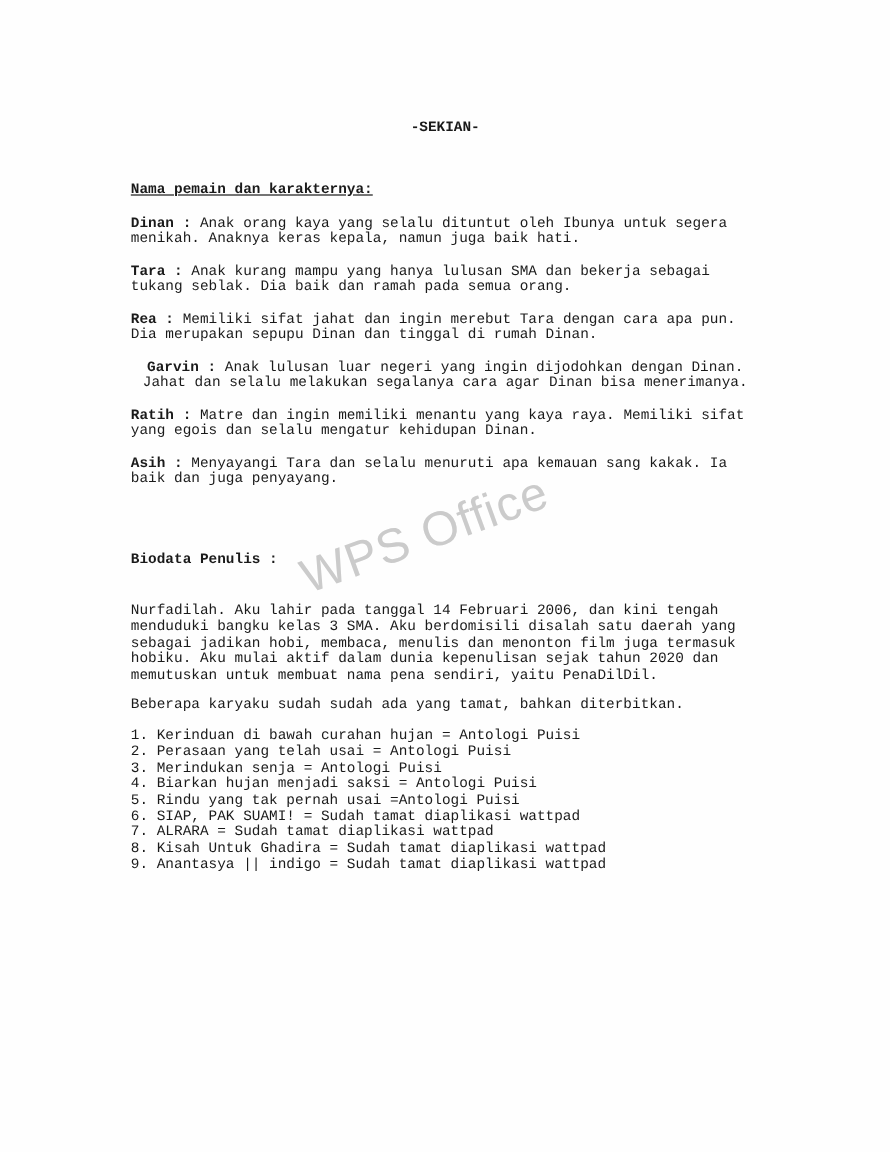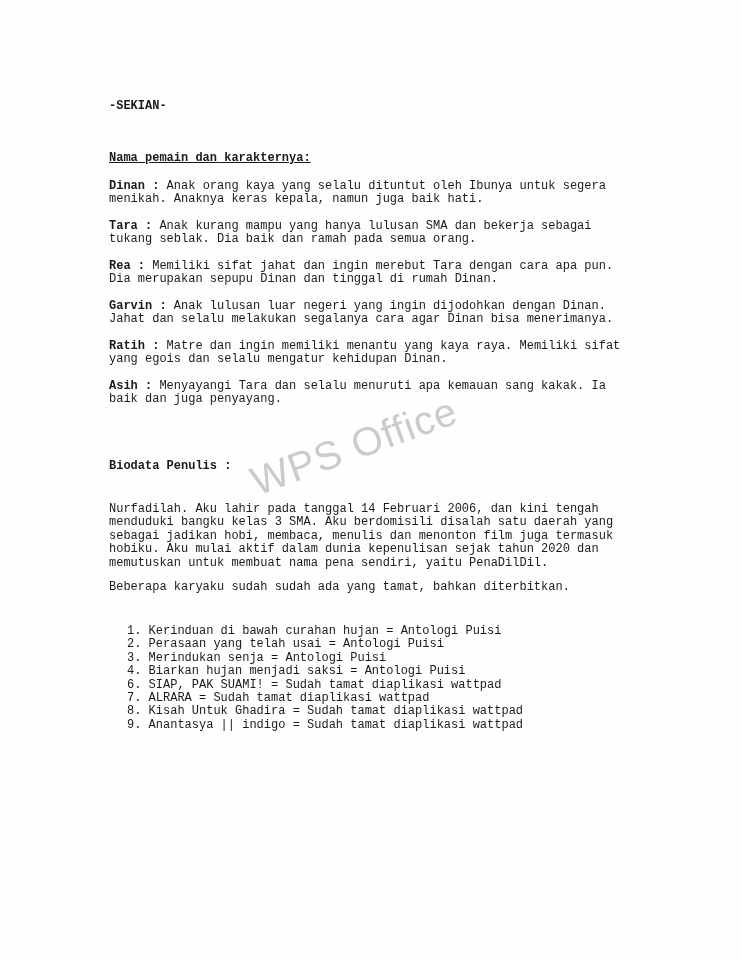--- a/index.html
+++ b/index.html
@@ -32,37 +32,38 @@
     position: absolute;
     left: 0;
     width: 524px;
     line-height: 13.4px;
     white-space: normal;
   }
   .title {
     position: absolute;
     left: 0;
     width: 524px;
+    text-align: center;
     font-weight: bold;
     top: 99px;
     line-height: 14px;
   }
   .heading {
     font-weight: bold;
   }
   .char-name {
     font-weight: bold;
   }
   .justify {
     text-align: justify;
     text-align-last: left;
   }
   .list {
     list-style: none;
-    margin: 18px;
+    margin: 0;
     padding: 0;
   }
   .list li {
     margin: 0;
     padding: 0;
     white-space: pre;
   }
   .watermark {
     position: absolute;
     left: 245px;
@@ -98,21 +99,21 @@
     <div class="line-block" style="top:220px;">
       <div><span class="char-name">Tara :</span><span> Anak kurang mampu yang hanya lulusan SMA dan bekerja sebagai</span></div>
       <div>tukang seblak. Dia baik dan ramah pada semua orang.</div>
     </div>
 
     <div class="line-block" style="top:260px;">
       <div><span class="char-name">Rea :</span><span> Memiliki sifat jahat dan ingin merebut Tara dengan cara apa pun.</span></div>
       <div>Dia merupakan sepupu Dinan dan tinggal di rumah Dinan.</div>
     </div>
 
-    <div class="line-block" style="top:300px;">
+    <div class="line-block" style="top:300px;text-align:center;">
       <div><span class="char-name">Garvin :</span><span> Anak lulusan luar negeri yang ingin dijodohkan dengan Dinan.</span></div>
       <div>Jahat dan selalu melakukan segalanya cara agar Dinan bisa menerimanya.</div>
     </div>
 
     <div class="line-block" style="top:340px;">
       <div><span class="char-name">Ratih :</span><span> Matre dan ingin memiliki menantu yang kaya raya. Memiliki sifat</span></div>
       <div>yang egois dan selalu mengatur kehidupan Dinan.</div>
     </div>
 
     <div class="line-block" style="top:380px;">
@@ -131,20 +132,21 @@
     </div>
 
     <div class="line-block" style="top:581px;">Beberapa karyaku sudah sudah ada yang tamat, bahkan diterbitkan.</div>
 
     <div class="line-block" style="top:607px;">
       <ul class="list">
         <li>1. Kerinduan di bawah curahan hujan = Antologi Puisi</li>
         <li>2. Perasaan yang telah usai = Antologi Puisi</li>
         <li>3. Merindukan senja = Antologi Puisi</li>
         <li>4. Biarkan hujan menjadi saksi = Antologi Puisi</li>
+        <li>5. Rindu yang tak pernah usai =Antologi Puisi</li>
         <li>6. SIAP, PAK SUAMI! = Sudah tamat diaplikasi wattpad</li>
         <li>7. ALRARA = Sudah tamat diaplikasi wattpad</li>
         <li>8. Kisah Untuk Ghadira = Sudah tamat diaplikasi wattpad</li>
         <li>9. Anantasya || indigo = Sudah tamat diaplikasi wattpad</li>
       </ul>
     </div>
 
   </div>
 </div>
 

